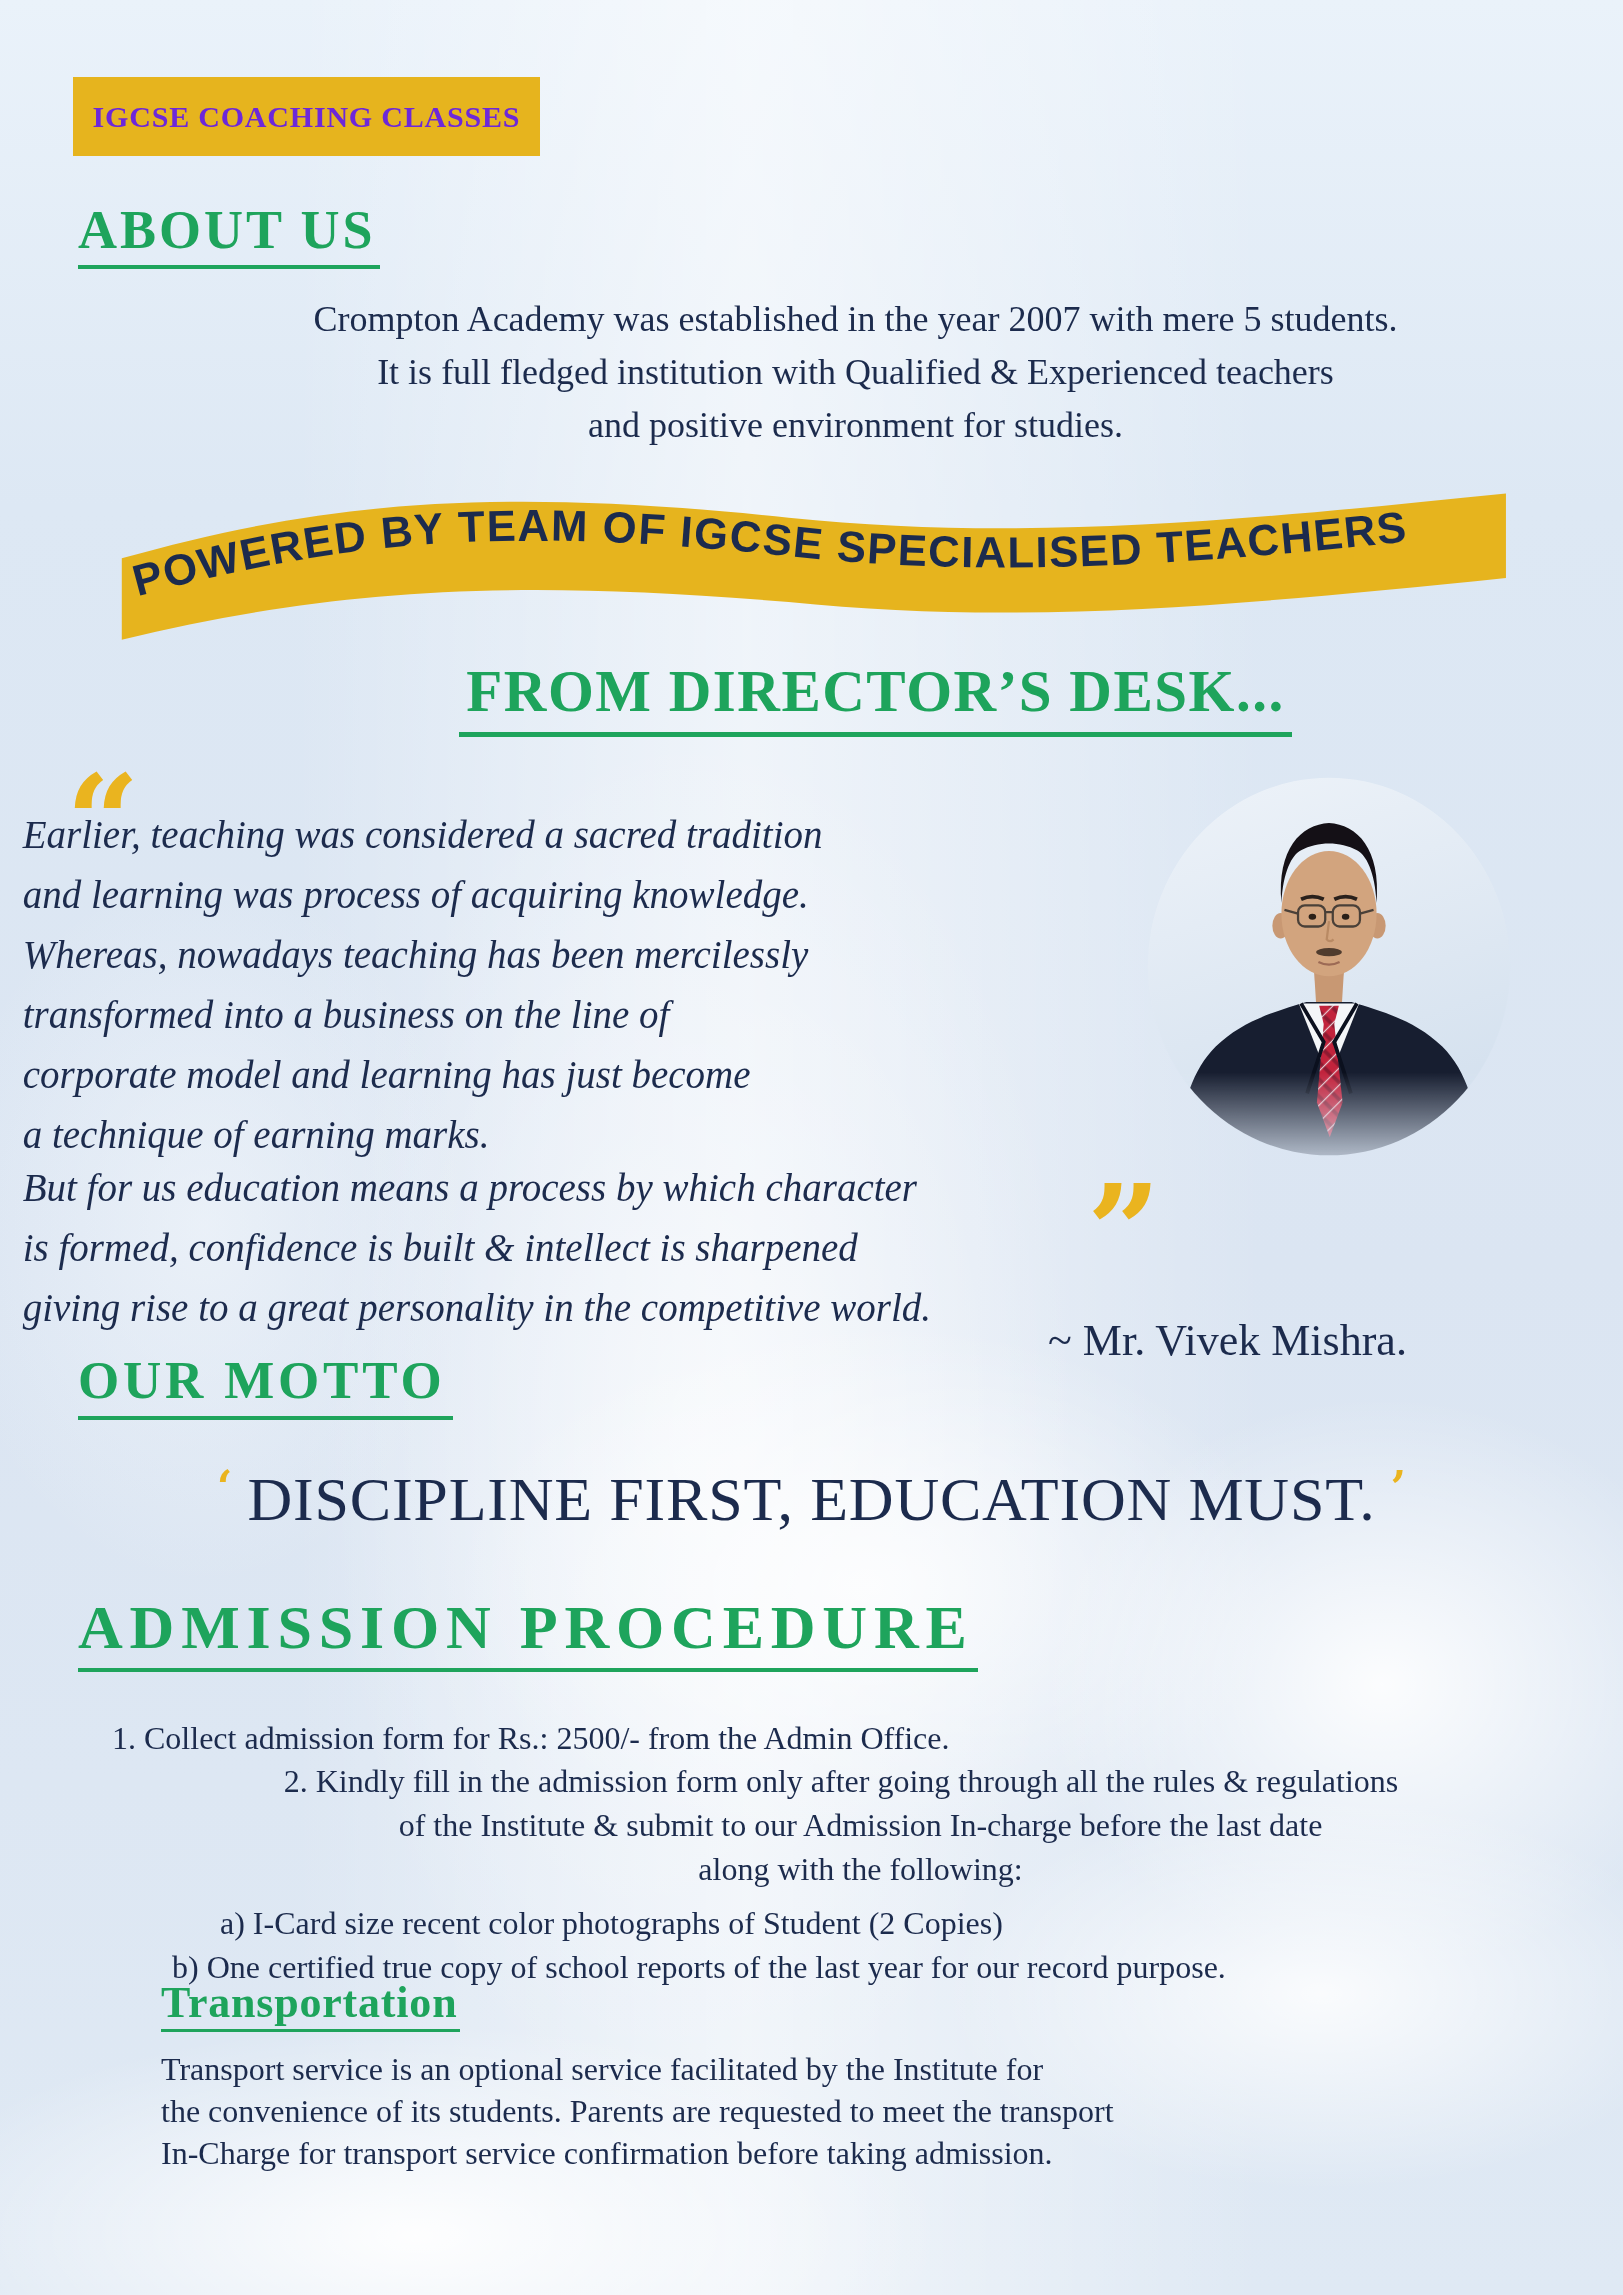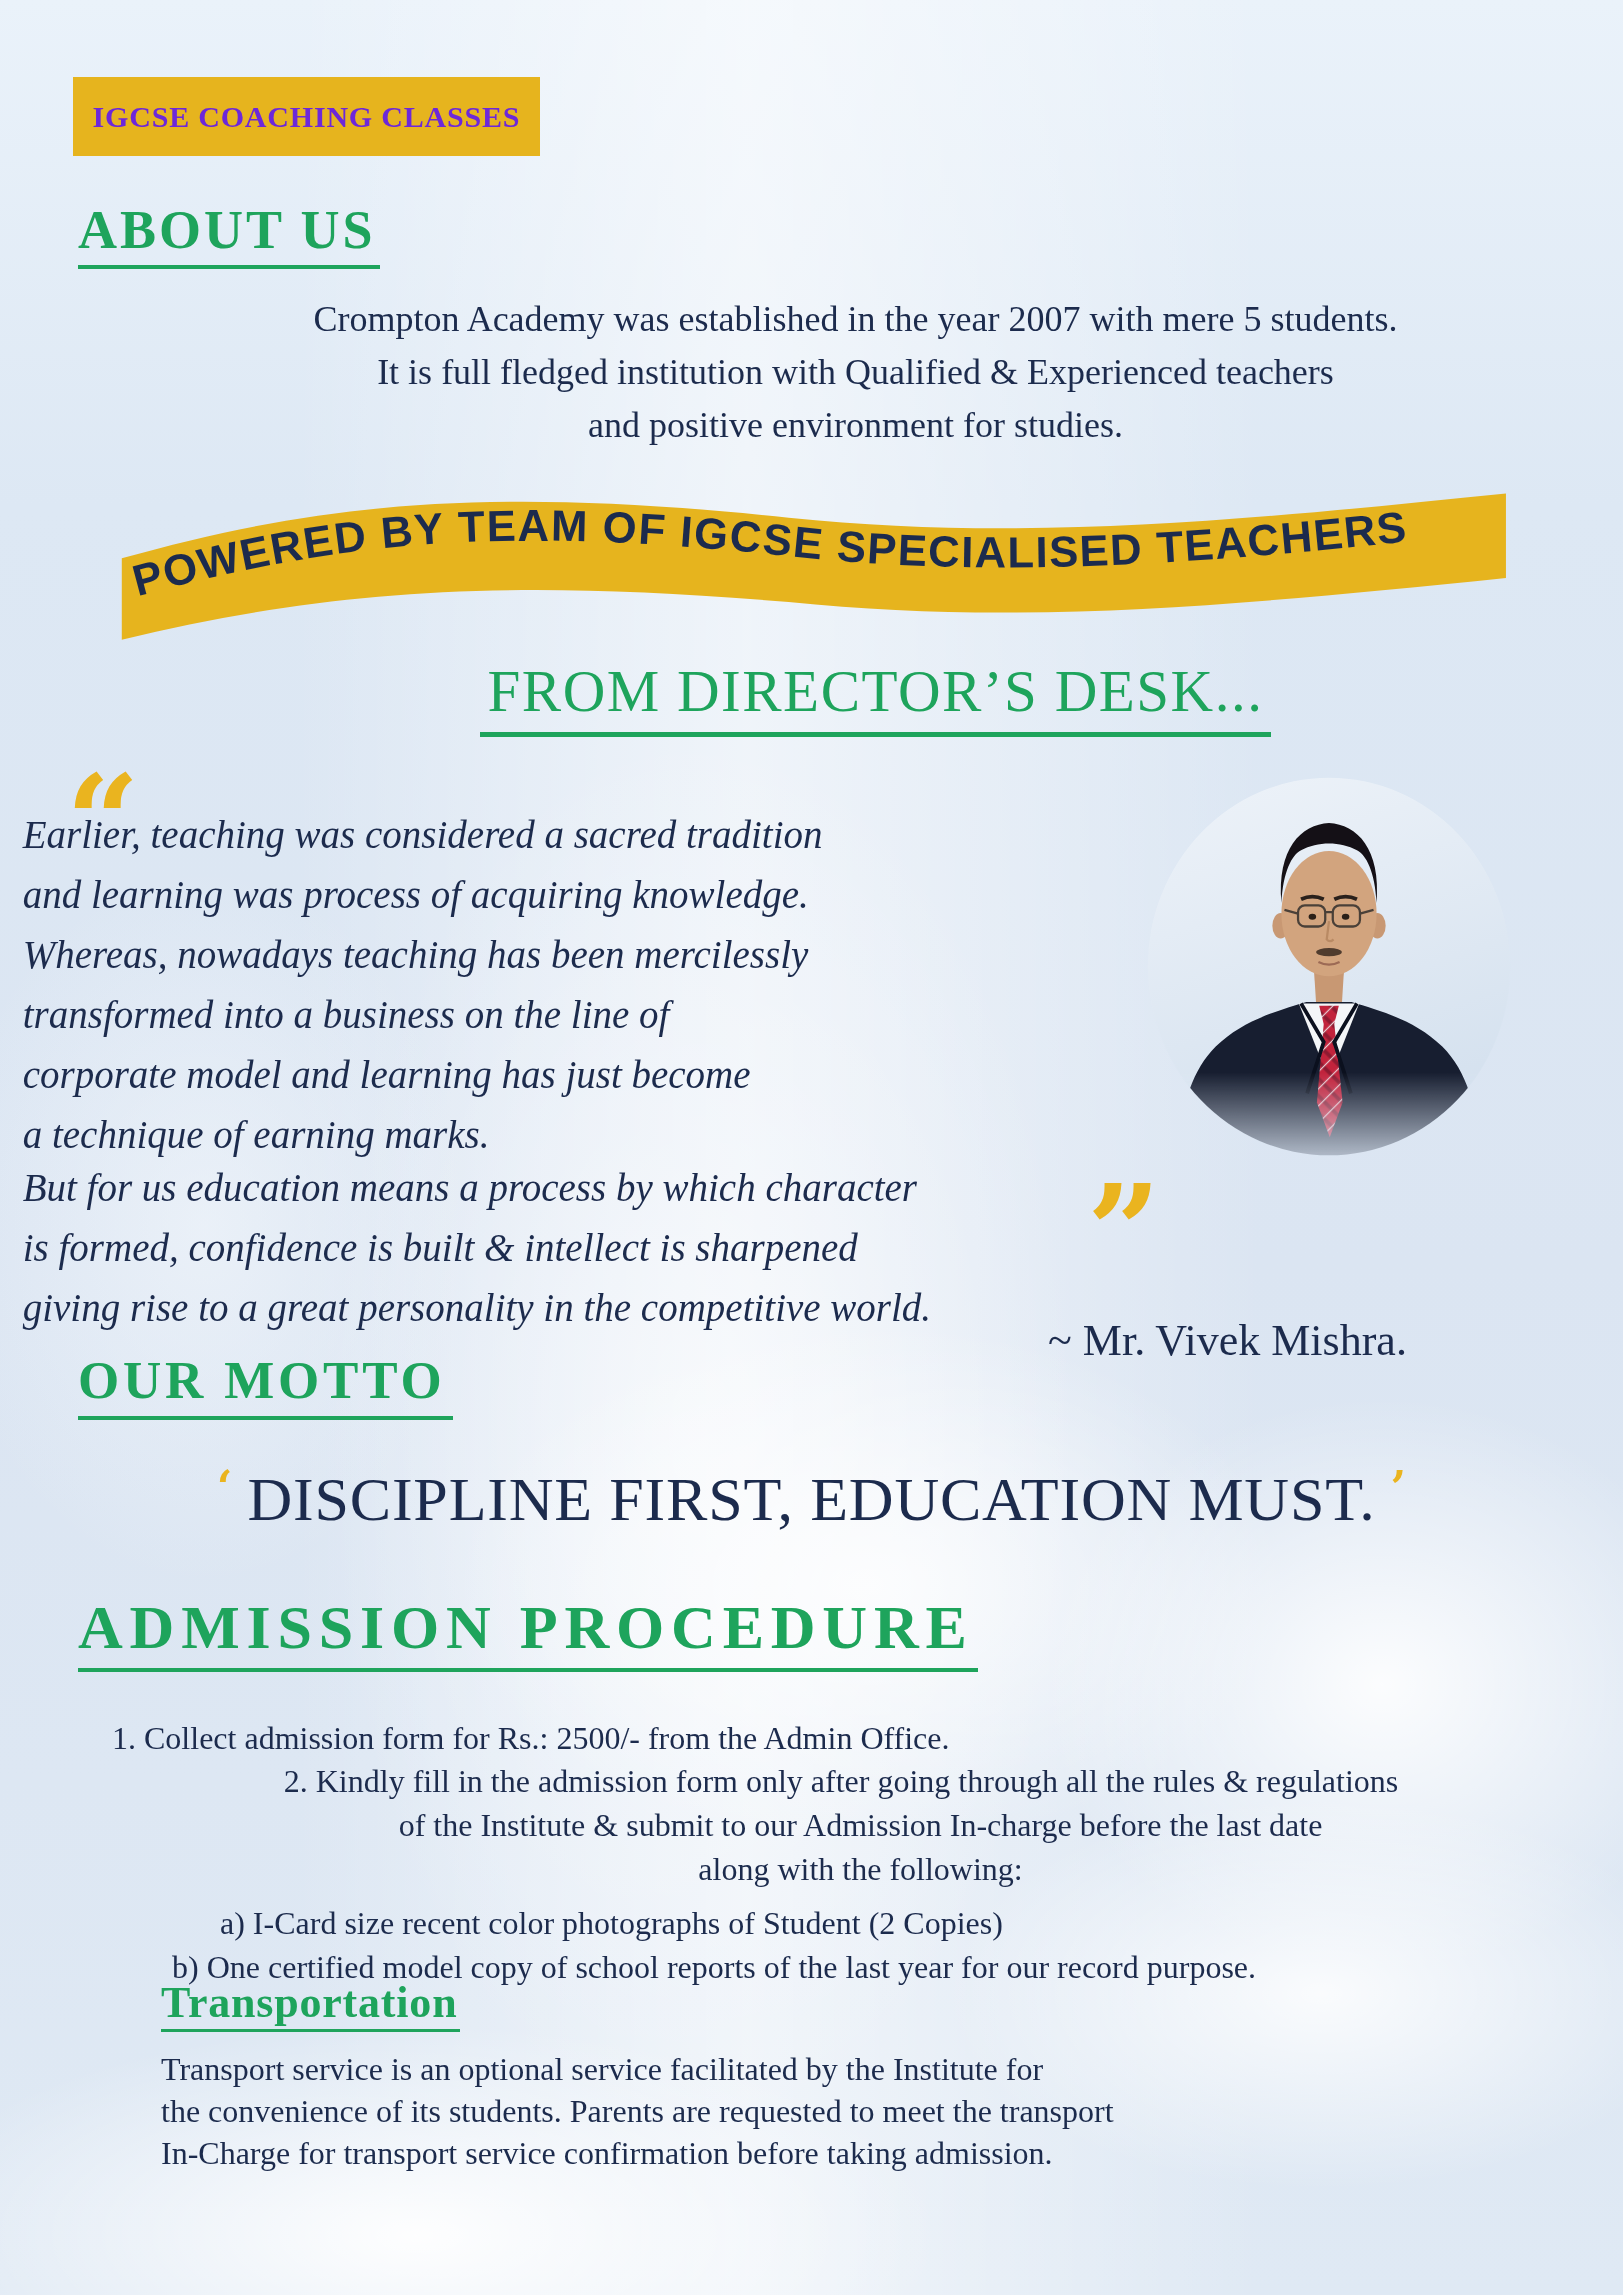--- a/index.html
+++ b/index.html
@@ -30,21 +30,21 @@
     font-family:"Liberation Serif", serif;line-height:1.05;
   }
   .about-head{left:78px;top:202px;font-size:54px;letter-spacing:3px;padding:0 4.5px 6px 0;}
   .about-body{
     position:absolute;left:0;top:293px;width:1623px;text-align:center;
     font-size:36px;line-height:53px;white-space:pre-line;padding-left:44px;
   }
   .ribbon-svg{position:absolute;left:109px;top:483px;}
   .director-head-wrap{position:absolute;left:0;top:661px;width:1623px;text-align:center;}
   .director-head{
-    display:inline-block;margin-left:128px;color:#1ea45c;font-weight:400;font-size:59px;
+    display:inline-block;margin-left:128px;color:#1ea45c;font-weight:700;font-size:59px;
     border-bottom:5.3px solid #1ea45c;padding:0 7.6px 9px;letter-spacing:1.5px;line-height:1.05;
   }
   .bigquote{position:absolute;font-size:128px;line-height:1;color:#eab41f;font-weight:700;font-family:"DejaVu Serif", serif;}
   .q-open{left:66px;top:757px;}
   .q-close{left:1087px;top:1167px;}
   .quote-para{
     position:absolute;left:22.7px;width:1102px;text-align:left;
     font-style:italic;font-size:39px;line-height:60px;white-space:pre-line;color:#1c2b4d;
   }
   .p1{top:805px;}
@@ -177,21 +177,21 @@
     <span class="motto-text">DISCIPLINE FIRST, EDUCATION MUST.</span>
     <span class="motto-quote">’</span>
   </div>
 
   <div class="g-head admission-head">ADMISSION PROCEDURE</div>
   <div class="list-item li-1">1. Collect admission form for Rs.: 2500/- from the Admin Office.</div>
   <div class="list-item li-2">2. Kindly fill in the admission form only after going through all the rules &amp; regulations
 of the Institute &amp; submit to our Admission In-charge before the last date
 along with the following:</div>
   <div class="list-item li-a">a)  I-Card size recent color photographs of Student (2 Copies)</div>
-  <div class="list-item li-b">b)  One certified model copy of school reports of the last year for our record purpose.</div>
+  <div class="list-item li-b">b)  One certified true copy of school reports of the last year for our record purpose.</div>
 
   <div class="g-head transport-head">Transportation</div>
   <div class="transport-body">Transport service is an optional service facilitated by the Institute for
 the convenience of its students. Parents are requested to meet the transport
 In-Charge for transport service confirmation before taking admission.</div>
 
 </div>
 
 
 </body></html>

